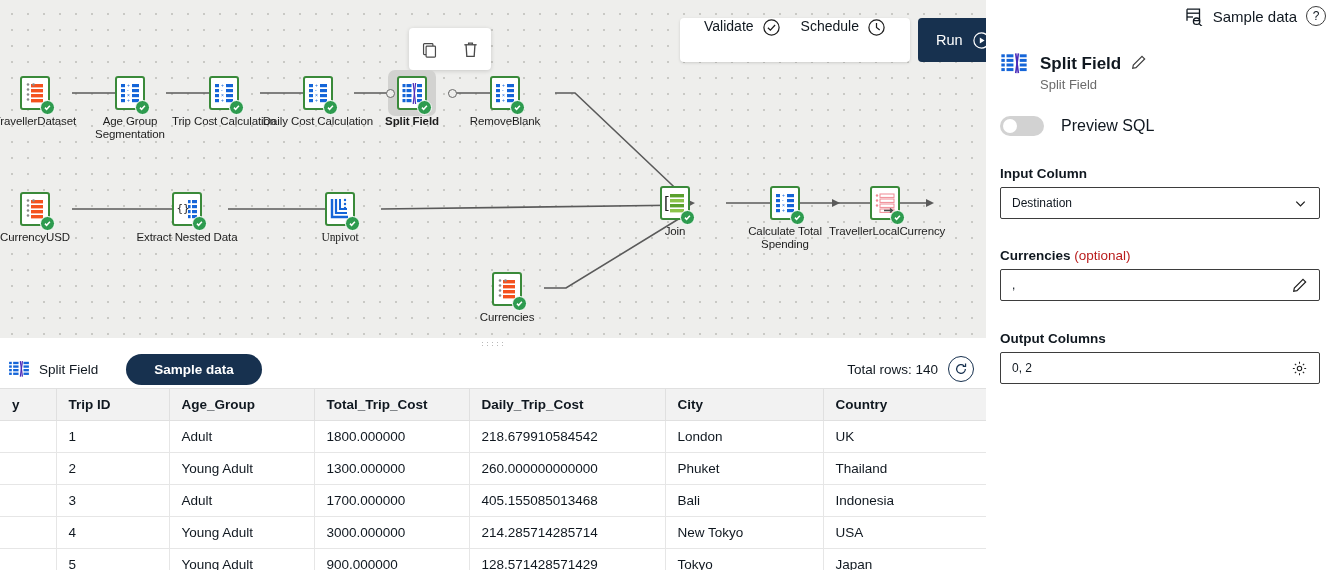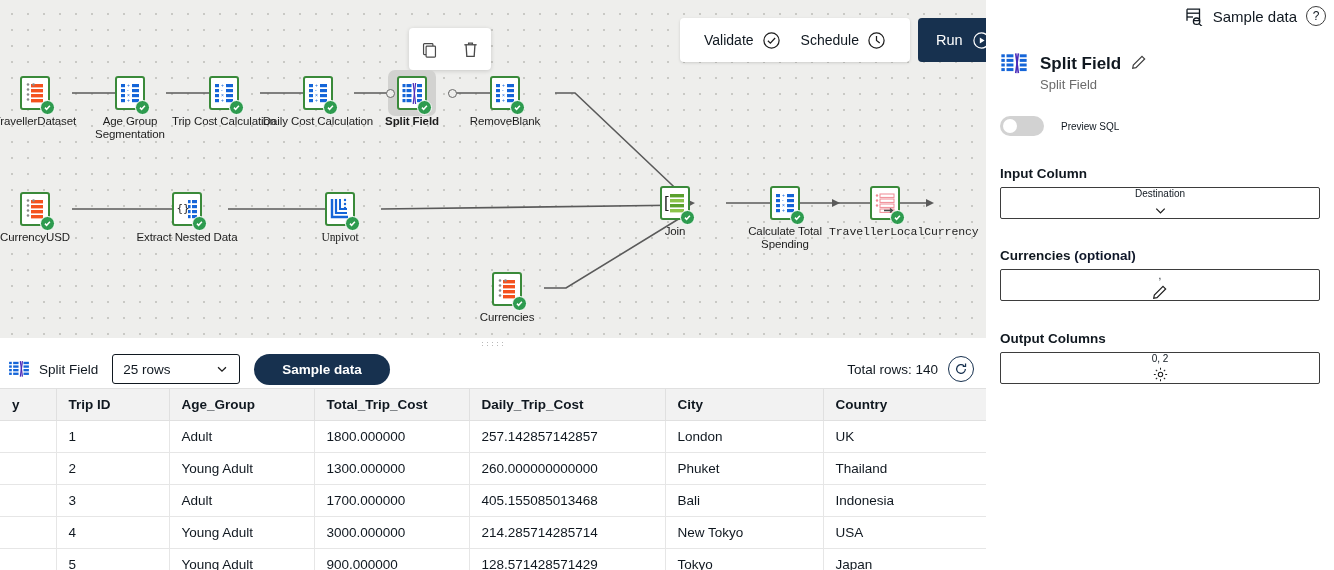--- a/index.html
+++ b/index.html
@@ -68,21 +68,21 @@
   }
 
   
   #canvas-actions { position: absolute; left: 680px; top: 18px; display: flex; align-items: center; }
   #vs-group {
     height: 44px; background: #ffffff; border-radius: 4px;
     box-shadow: 0 1px 3px rgba(0,0,0,0.14);
     display: flex; align-items: center; padding: 0 14px;
   }
   .vs-item {
-    display: flex; align-items: center; gap: 8px; padding: 0 10px;
+    display: flex; gap: 8px; padding: 0 10px;
     font-size: 14px; color: #101820; cursor: pointer; height: 44px;
   }
   #run-button {
     margin-left: 8px; height: 44px; background: #17314f; color: #ffffff;
     border-radius: 4px; display: flex; align-items: center; gap: 9px;
     padding: 0 18px; font-size: 14.5px; cursor: pointer;
   }
 
   
   #h-splitter {
@@ -196,29 +196,29 @@
     position: absolute; left: 14px; top: 116px; display: flex; align-items: center; gap: 17px;
   }
   .toggle {
     width: 44px; height: 20px; border-radius: 10px; background: #d2d2d2;
     position: relative; cursor: pointer; flex: none;
   }
   .toggle .knob {
     position: absolute; left: 3px; top: 3px; width: 14px; height: 14px;
     border-radius: 50%; background: #ffffff;
   }
-  #preview-sql-row .ps-label { font-size: 10px; }
+  #preview-sql-row .ps-label { font-size: 16px; }
 
   .field { position: absolute; left: 14px; width: 320px; }
   .field-label { font-size: 13.5px; font-weight: bold; margin-bottom: 6px; margin-top: 14px; }
-  .field-label .opt { font-weight: bold; color: #0f172a; }
+  .field-label .opt { font-weight: normal; color: #b91c1c; }
   .control {
     height: 32px; border: 1.4px solid #3d3d3d; border-radius: 2px;
     display: flex; align-items: center; justify-content: space-between;
-    padding: 0 11px; font-size: 10px; background: #ffffff; cursor: pointer; flex-direction: column;
+    padding: 0 11px; font-size: 12px; background: #ffffff; cursor: pointer;
   }
   #field-input-column { top: 152px; }
   #field-delimiter    { top: 234px; }
   #field-output-cols  { top: 317px; }
   #field-include      { top: 399px; }
 </style>
 </head>
 <body>
 
 <div id="app">
@@ -581,21 +581,21 @@
                 </svg>
               </span>
               <span class="node-check">
                 <svg viewBox="0 0 12 12" fill="none" stroke="#ffffff" stroke-width="2">
                   <path d="M2.6 6.2l2.2 2.2 4.4-4.7"></path>
                 </svg>
               </span>
             </div>
             <div class="node-label">Calculate Total Spending</div>
           </div>
-          <div class="node" style="left: 829px; top: 186px; font-family: Liberation Mono, monospace;">
+          <div class="node" style="left: 829px; top: 186px;">
             <div class="node-box">
               <span>
                 <svg width="22" height="26" viewBox="0 0 22 26">
                   <rect x="6" y="4" width="14" height="3.4" fill="none" stroke="#f08a94" stroke-width="1"></rect>
                   <rect x="6" y="9" width="14" height="3.4" fill="none" stroke="#f08a94" stroke-width="1"></rect>
                   <rect x="6" y="14" width="14" height="3.4" fill="none" stroke="#f08a94" stroke-width="1"></rect>
                   <rect x="6" y="19" width="14" height="3.4" fill="none" stroke="#f08a94" stroke-width="1"></rect>
                   <circle cx="3" cy="5.5" r="1.2" fill="#f08a94"></circle>
                   <circle cx="3" cy="10.5" r="1.2" fill="#f08a94"></circle>
                   <circle cx="3" cy="15.5" r="1.2" fill="#f08a94"></circle>
@@ -634,26 +634,20 @@
             <rect x="17" y="2" width="6" height="2.6"></rect>
               <rect x="17" y="6" width="6" height="2.6"></rect>
             <rect x="17" y="10" width="6" height="2.6"></rect>
               <rect x="17" y="14" width="6" height="2.6"></rect>
           </g>
           <path d="M13.5 1.2 L15.8 18.4" stroke="#4b2bb8" stroke-width="1.4" fill="none"></path>
           <path d="M15.8 1.2 L13.5 18.4" stroke="#4b2bb8" stroke-width="1.4" fill="none"></path>
         </svg>
         <span class="dt-title">Split Field</span>
 
-        <div id="rows-select">
-          <span>25 rows</span>
-          <svg width="14" height="14" viewBox="0 0 16 16" fill="none" stroke="#1d1d1d" stroke-width="1.5">
-              <path d="M3.5 6l4.5 4.5L12.5 6"></path>
-            </svg>
-        </div>
 
         <div id="sample-data-btn">
           <span>Sample data</span>
         </div>
 
         <div id="rows-info">
           <span>Total rows: 140</span>
           <div id="refresh-btn">
             <svg width="14" height="14" viewBox="0 0 16 16" fill="none" stroke="#17314f" stroke-width="1.4">
               <path d="M13 8a5 5 0 1 1-1.6-3.7"></path>
@@ -675,21 +669,21 @@
                 <th class="col-city">City</th>
                 <th class="col-ctry">Country</th>
               </tr>
             </thead>
           <tbody id="table-body">
               <tr>
                 <td class="col-cut"></td>
                 <td class="col-trip">1</td>
                 <td class="col-age">Adult</td>
                 <td class="col-total">1800.000000</td>
-                <td class="col-daily">257.142857142857</td>
+                <td class="col-daily">218.679910584542</td>
                 <td class="col-city">London</td>
                 <td class="col-ctry">UK</td>
               </tr>
               <tr>
                 <td class="col-cut"></td>
                 <td class="col-trip">2</td>
                 <td class="col-age">Young Adult</td>
                 <td class="col-total">1300.000000</td>
                 <td class="col-daily">260.000000000000</td>
                 <td class="col-city">Phuket</td>

